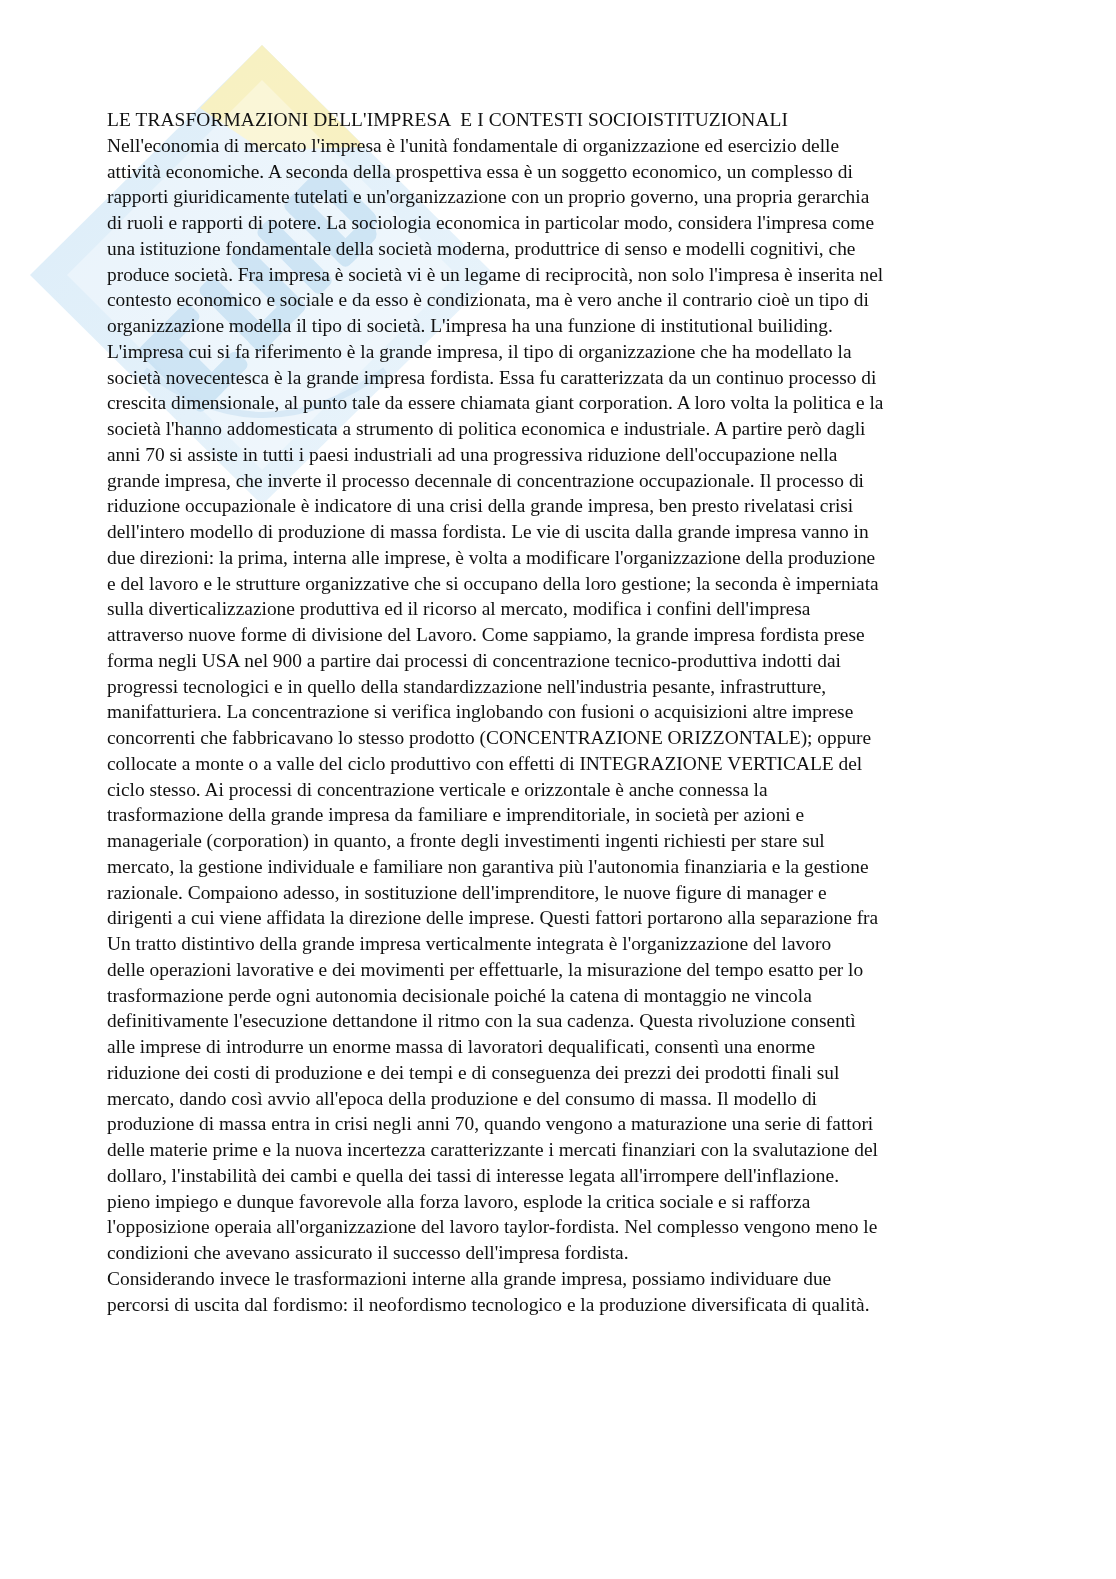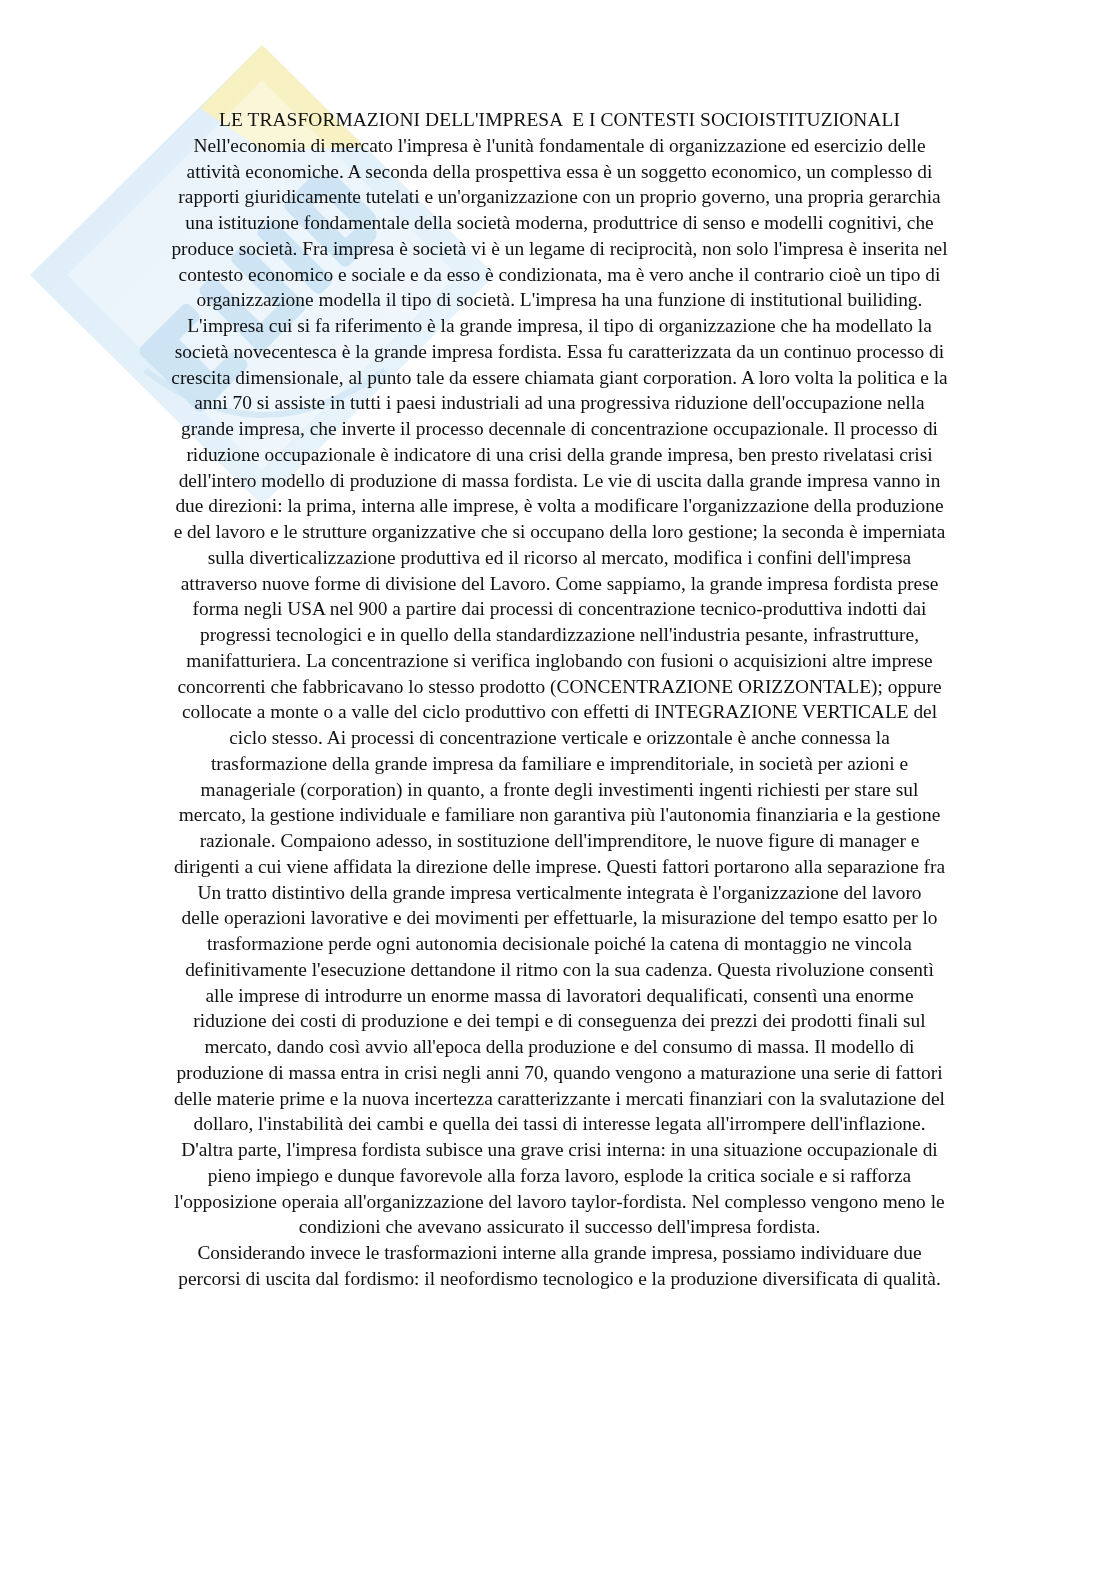--- a/index.html
+++ b/index.html
@@ -12,21 +12,20 @@
     height: 1579px;
     position: relative;
     overflow: hidden;
   }
   .page {
     position: absolute;
     left: 0; top: 0;
     width: 1116px;
     height: 1579px;
     background: #ffffff;
-    text-align: center;
   }
   .watermark {
     position: absolute;
     left: 25px;
     top: 40px;
     width: 475px;
     height: 470px;
     pointer-events: none;
     z-index: 0;
   }
@@ -86,27 +85,29 @@
 
       <path d="M 120 330 Q 237 420 360 330" stroke="#cfe4f4" stroke-width="6" fill="none" opacity="0.7"></path>
     </svg>
   </div>
 
   <div class="text-block">
     <span class="line title">LE TRASFORMAZIONI DELL'IMPRESA  E I CONTESTI SOCIOISTITUZIONALI</span>
     <span class="line">Nell'economia di mercato l'impresa è l'unità fondamentale di organizzazione ed esercizio delle</span>
     <span class="line">attività economiche. A seconda della prospettiva essa è un soggetto economico, un complesso di</span>
     <span class="line">rapporti giuridicamente tutelati e un'organizzazione con un proprio governo, una propria gerarchia</span>
+    <span class="line">di ruoli e rapporti di potere. La sociologia economica in particolar modo, considera l'impresa come</span>
     <span class="line">una istituzione fondamentale della società moderna, produttrice di senso e modelli cognitivi, che</span>
     <span class="line">produce società. Fra impresa è società vi è un legame di reciprocità, non solo l'impresa è inserita nel</span>
     <span class="line">contesto economico e sociale e da esso è condizionata, ma è vero anche il contrario cioè un tipo di</span>
     <span class="line">organizzazione modella il tipo di società. L'impresa ha una funzione di institutional builiding.</span>
     <span class="line">L'impresa cui si fa riferimento è la grande impresa, il tipo di organizzazione che ha modellato la</span>
     <span class="line">società novecentesca è la grande impresa fordista. Essa fu caratterizzata da un continuo processo di</span>
     <span class="line">crescita dimensionale, al punto tale da essere chiamata giant corporation. A loro volta la politica e la</span>
+    <span class="line">società l'hanno addomesticata a strumento di politica economica e industriale. A partire però dagli</span>
     <span class="line">anni 70 si assiste in tutti i paesi industriali ad una progressiva riduzione dell'occupazione nella</span>
     <span class="line">grande impresa, che inverte il processo decennale di concentrazione occupazionale. Il processo di</span>
     <span class="line">riduzione occupazionale è indicatore di una crisi della grande impresa, ben presto rivelatasi crisi</span>
     <span class="line">dell'intero modello di produzione di massa fordista. Le vie di uscita dalla grande impresa vanno in</span>
     <span class="line">due direzioni: la prima, interna alle imprese, è volta a modificare l'organizzazione della produzione</span>
     <span class="line">e del lavoro e le strutture organizzative che si occupano della loro gestione; la seconda è imperniata</span>
     <span class="line">sulla diverticalizzazione produttiva ed il ricorso al mercato, modifica i confini dell'impresa</span>
     <span class="line">attraverso nuove forme di divisione del Lavoro. Come sappiamo, la grande impresa fordista prese</span>
     <span class="line">forma negli USA nel 900 a partire dai processi di concentrazione tecnico-produttiva indotti dai</span>
     <span class="line">progressi tecnologici e in quello della standardizzazione nell'industria pesante, infrastrutture,</span>
@@ -122,20 +123,19 @@
     <span class="line">Un tratto distintivo della grande impresa verticalmente integrata è l'organizzazione del lavoro</span>
     <span class="line">delle operazioni lavorative e dei movimenti per effettuarle, la misurazione del tempo esatto per lo</span>
     <span class="line">trasformazione perde ogni autonomia decisionale poiché la catena di montaggio ne vincola</span>
     <span class="line">definitivamente l'esecuzione dettandone il ritmo con la sua cadenza. Questa rivoluzione consentì</span>
     <span class="line">alle imprese di introdurre un enorme massa di lavoratori dequalificati, consentì una enorme</span>
     <span class="line">riduzione dei costi di produzione e dei tempi e di conseguenza dei prezzi dei prodotti finali sul</span>
     <span class="line">mercato, dando così avvio all'epoca della produzione e del consumo di massa. Il modello di</span>
     <span class="line">produzione di massa entra in crisi negli anni 70, quando vengono a maturazione una serie di fattori</span>
     <span class="line">delle materie prime e la nuova incertezza caratterizzante i mercati finanziari con la svalutazione del</span>
     <span class="line">dollaro, l'instabilità dei cambi e quella dei tassi di interesse legata all'irrompere dell'inflazione.</span>
-    <span class="line">D'altra parte, l'impresa fordista subisce una grave crisi interna: in una situazione occupazionale di</span>
     <span class="line">pieno impiego e dunque favorevole alla forza lavoro, esplode la critica sociale e si rafforza</span>
     <span class="line">l'opposizione operaia all'organizzazione del lavoro taylor-fordista. Nel complesso vengono meno le</span>
     <span class="line">condizioni che avevano assicurato il successo dell'impresa fordista.</span>
     <span class="line">Considerando invece le trasformazioni interne alla grande impresa, possiamo individuare due</span>
     <span class="line">percorsi di uscita dal fordismo: il neofordismo tecnologico e la produzione diversificata di qualità.</span>
   </div>
 </div>
 
 </body></html>

